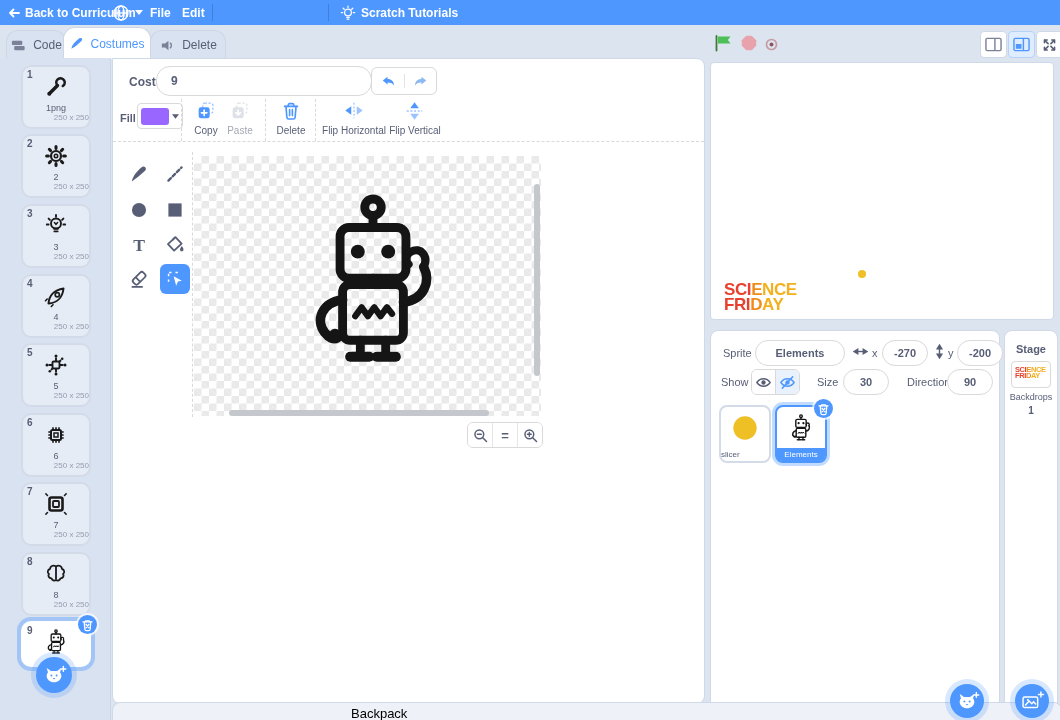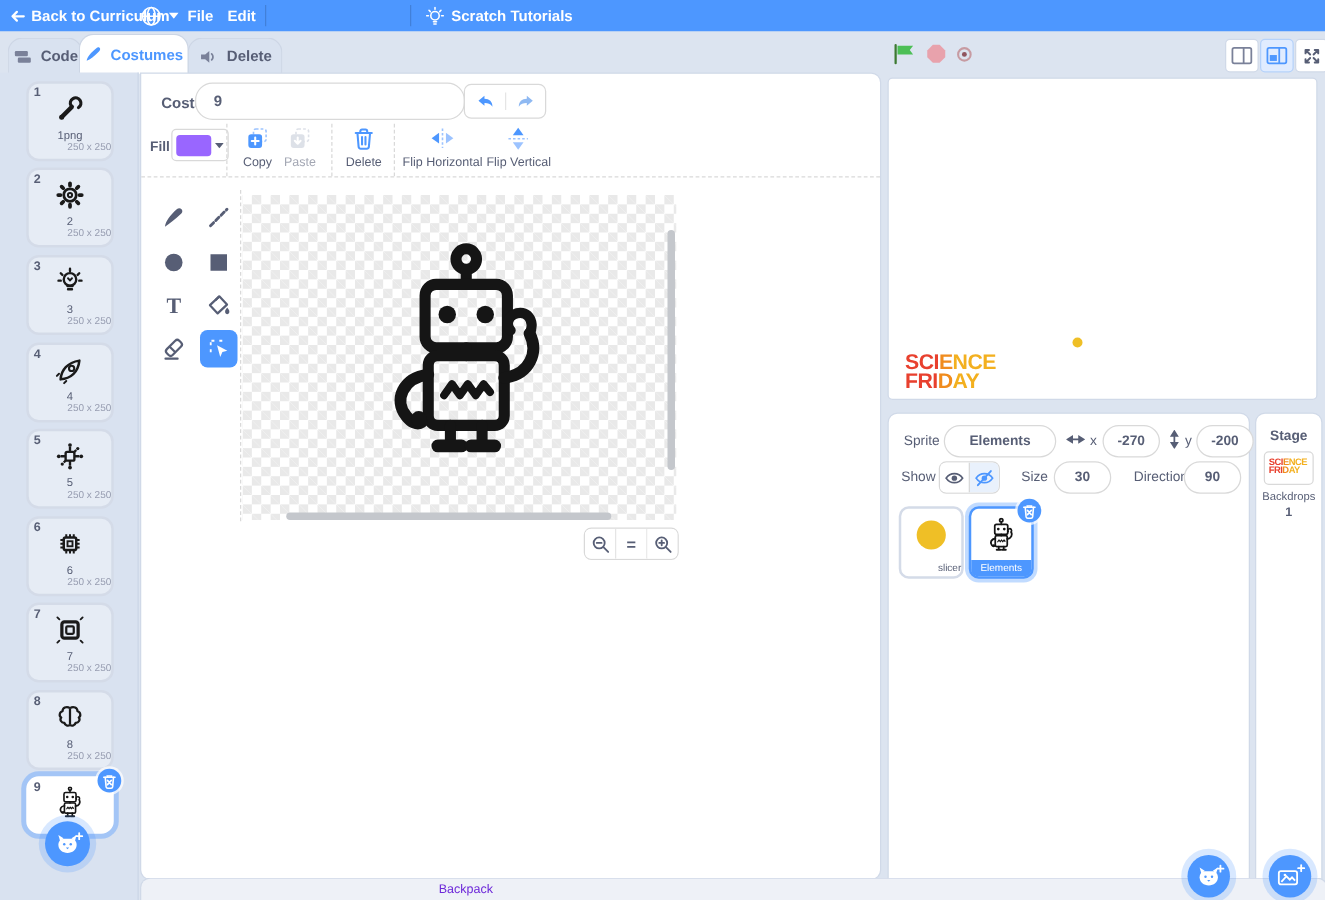--- a/index.html
+++ b/index.html
@@ -7,21 +7,21 @@
   .abs{position:absolute}
   .flex{display:flex;align-items:center}
   .ic{display:inline-block;line-height:0}
   .ic svg{width:100%;height:100%;display:block}
   
   #menubar{left:0;top:0;width:1060px;height:25px;background:var(--accent,#4D97FF);color:#fff;font-size:12px;font-weight:700}
   .menu-item{height:25px;display:flex;align-items:center;gap:5px;color:#fff;cursor:pointer}
   .menu-div{top:4px;width:1px;height:17px;background:rgba(0,0,0,.15)}
   #project-box{background:rgba(255,255,255,.25);border-radius:4px;height:19px;top:3px;display:flex;align-items:center;padding:0 9px;font-weight:700;font-size:12px;color:#fff}
   
-  .tab{border:1px solid #cdd6e5;border-bottom:none;border-radius:12px 12px 0 0;background:#d9e2f0;color:#575e75;font-size:12px;font-weight:700;display:flex;align-items:center;justify-content:center;gap:6px;cursor:pointer}
+  .tab{border:1px solid #cdd6e5;border-bottom:none;border-radius:12px 12px 0 0;background:#d9e2f0;color:#575e75;font-size:12px;font-weight:400;display:flex;align-items:center;justify-content:center;gap:6px;cursor:pointer}
   .tab.active{background:#fff;color:var(--accent,#4D97FF)}
   
   .panel{background:#fff;border:1px solid #d0d9e8}
   .lbl{font-weight:700;color:#575e75}
   .pill{background:#fff;border:1px solid #d9d9d9;border-radius:14px;display:flex;align-items:center;justify-content:center;font-weight:600;color:#575e75;font-size:11px}
   
   #costume-col{left:0;top:58px;width:110px;height:662px;background:#d9e2f0;border-right:1px solid #ccd6e6}
   .citem{left:21px;width:66px;height:60px;border:2px solid #d4dbe8;border-radius:10px;background:rgba(255,255,255,.35);cursor:pointer}
   .citem .num{position:absolute;left:4px;top:2px;font-size:10px;font-weight:700;color:#575e75}
   .citem .cicon{position:absolute;left:50%;top:7px;transform:translateX(-50%);width:26px;height:26px}
@@ -44,25 +44,25 @@
   
   #stage{left:710px;top:62px;width:342px;height:256px;border-radius:4px}
   .scifri{font-weight:700;text-transform:uppercase;line-height:.84;letter-spacing:-.4px}
   .scifri .r{color:#E8402E}.scifri .o{color:#F08C1E}.scifri .y{color:#F3B01F}
   .stgbtn{width:25px;height:25px;background:#fff;border:1px solid #d0d9e8;border-radius:4px;display:flex;align-items:center;justify-content:center;cursor:pointer}
   .stgbtn.active{background:#e0ecff;border-color:#b5d2fa}
   #sprite-panel{left:710px;top:330px;width:288px;height:390px;border-radius:8px 8px 0 0}
   #stage-panel{left:1004px;top:330px;width:52px;height:390px;border-radius:8px 8px 0 0}
   .slbl{font-size:11px;color:#575e75}
   .scard{width:48px;height:54px;border:2px solid #d4dbe8;border-radius:8px;background:#fff;cursor:pointer}
-  .scard .sname{position:absolute;left:0;right:0;bottom:2px;text-align:right;font-size:8px;color:#575e75}
+  .scard .sname{position:absolute;left:0;right:0;bottom:2px;text-align:left;font-size:8px;color:#575e75}
   .scard.selected{border-color:var(--accent,#4D97FF);box-shadow:0 0 0 3px rgba(77,151,255,.35)}
   .scard.selected .strip{position:absolute;left:0;right:0;bottom:0;height:13px;background:var(--accent,#4D97FF);border-radius:0 0 5px 5px;color:#fff;font-size:8px;text-align:center;line-height:13px}
   #backpack{left:112px;top:702px;width:948px;height:18px;background:#eef1f7;border:1px solid #d0d9e8;border-bottom:none;border-radius:8px 8px 0 0}
-  #backpack span{position:absolute;left:238px;top:3px;font-size:10px;color:#6d28d9}
+  #backpack span{position:absolute;left:238px;top:3px;font-size:13px;color:#000000}
   .showbtn{width:23px;height:24px;background:#fff;display:flex;align-items:center;justify-content:center;cursor:pointer}
 </style>
 </head>
 <body>
 
 <div id="app">
 
   <div id="menubar" class="abs">
     <div class="menu-item abs" style="left:8px">
       <span class="ic" style="width:12px;height:12px">

